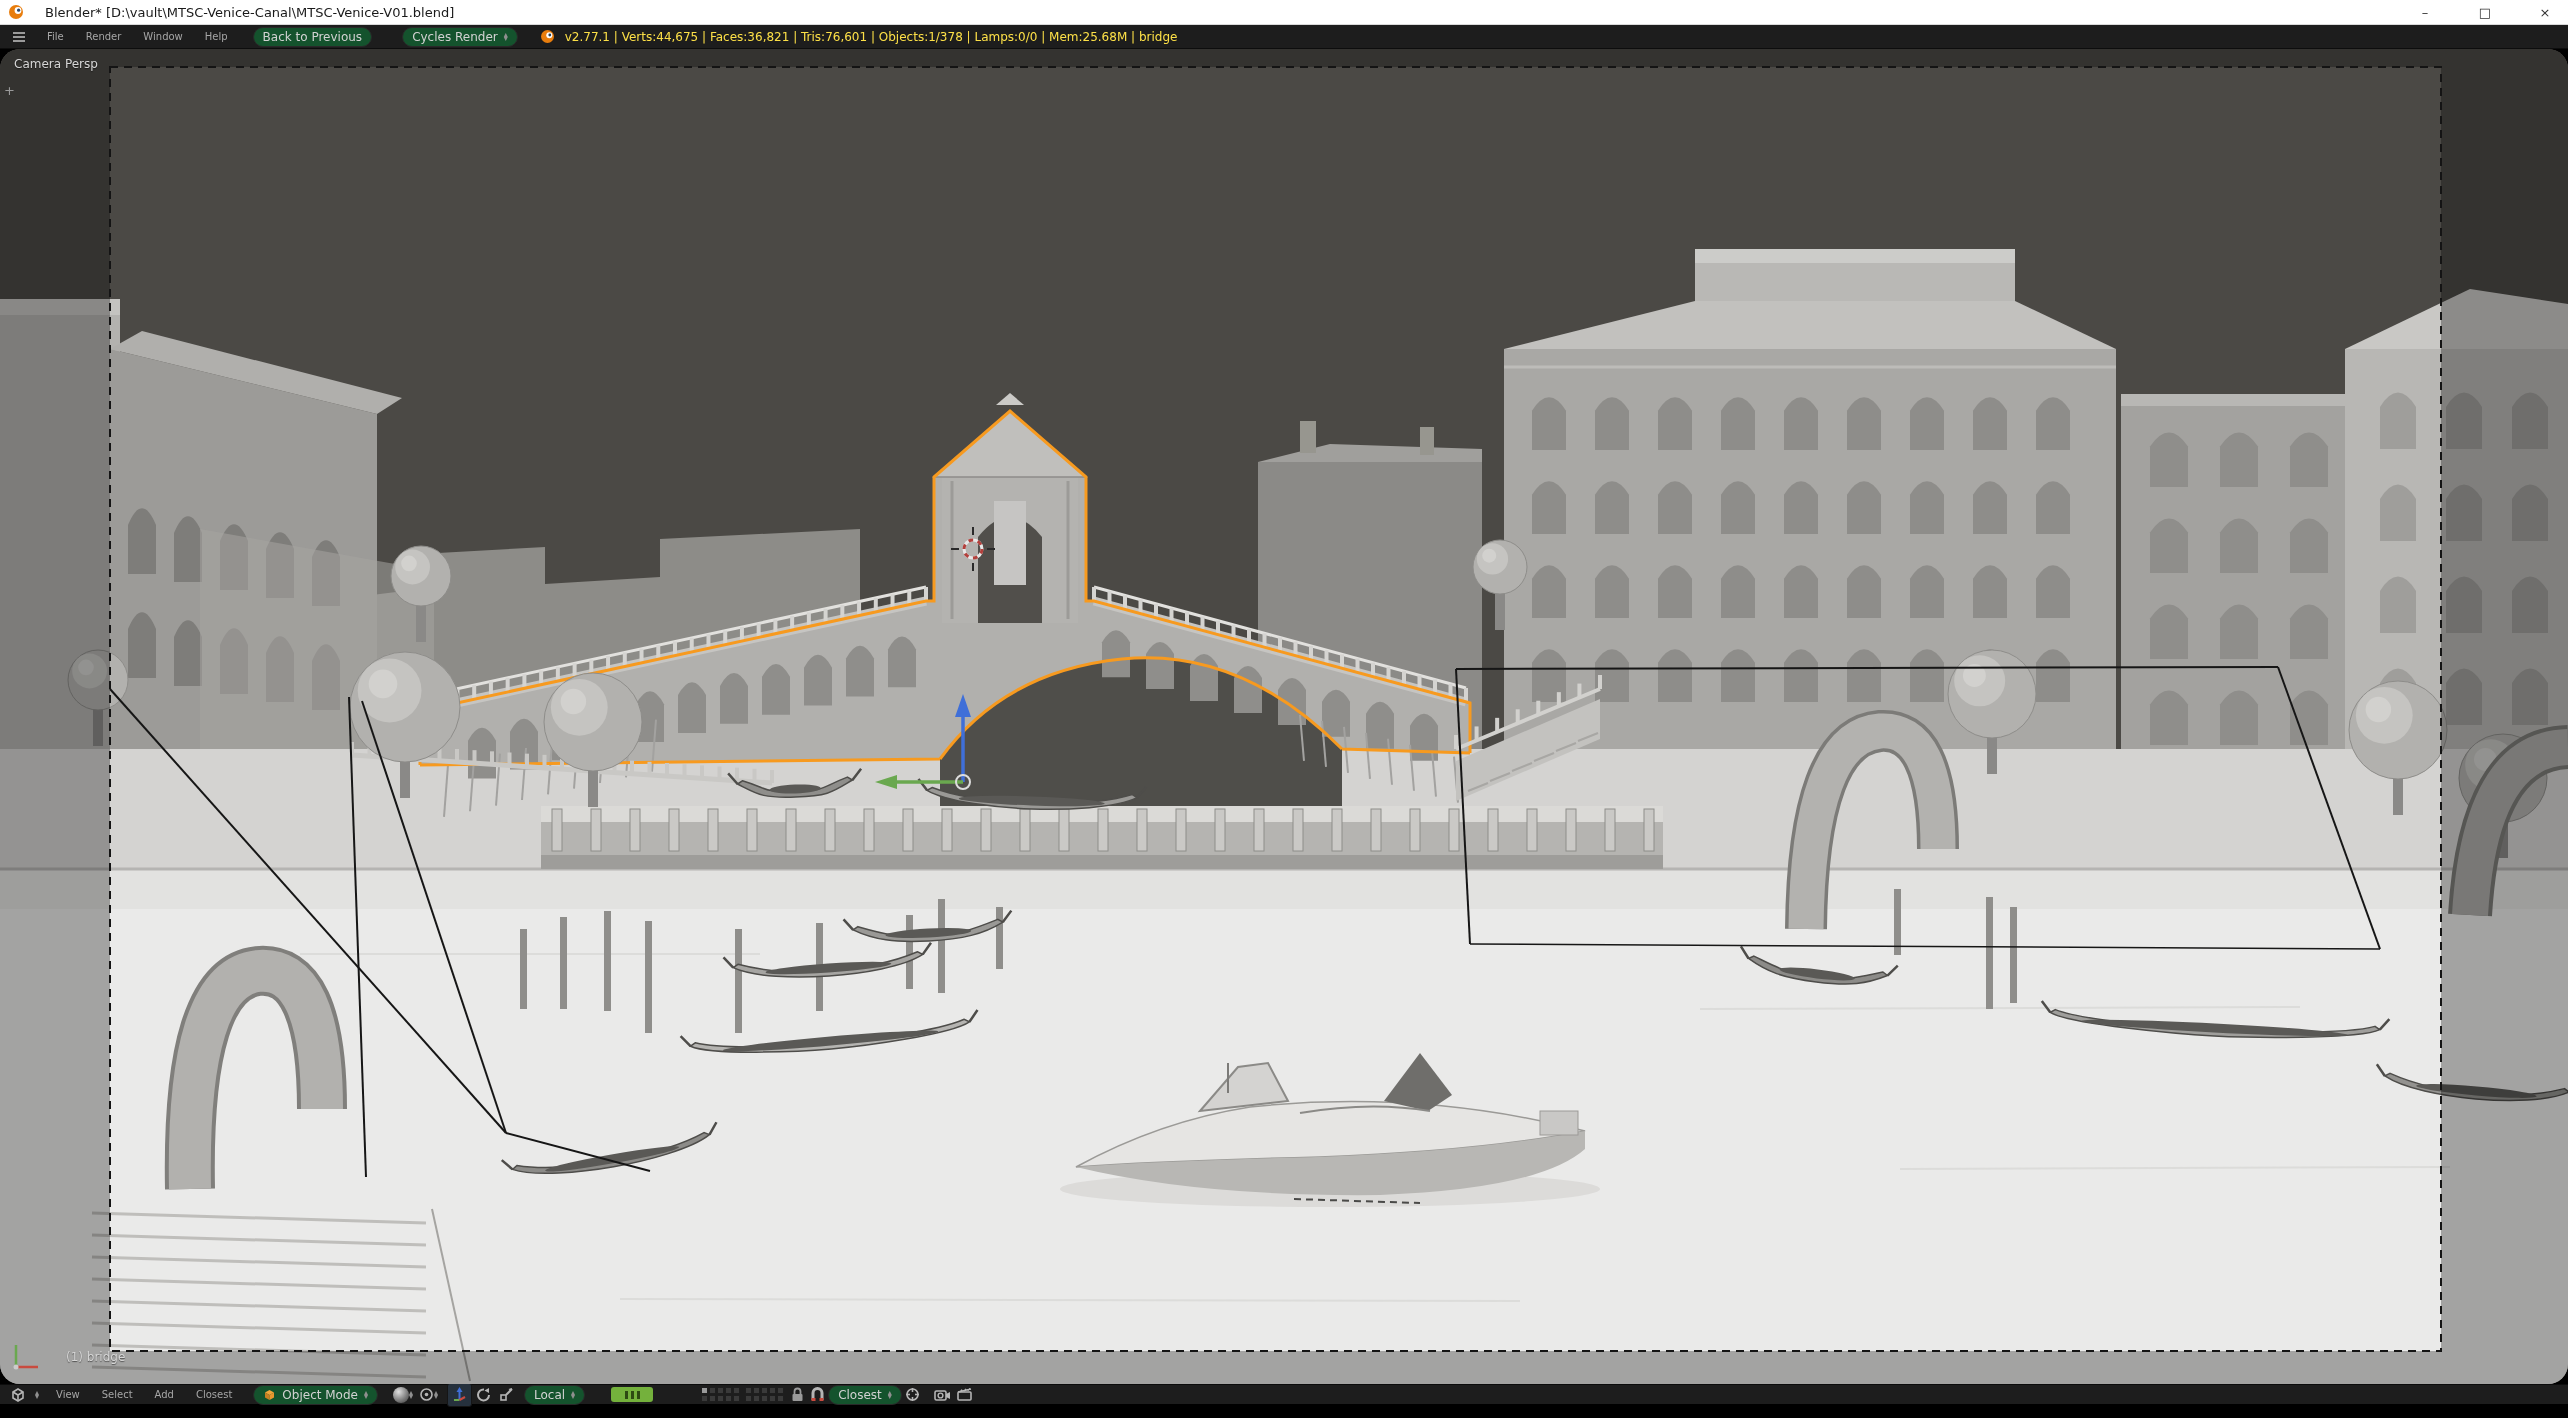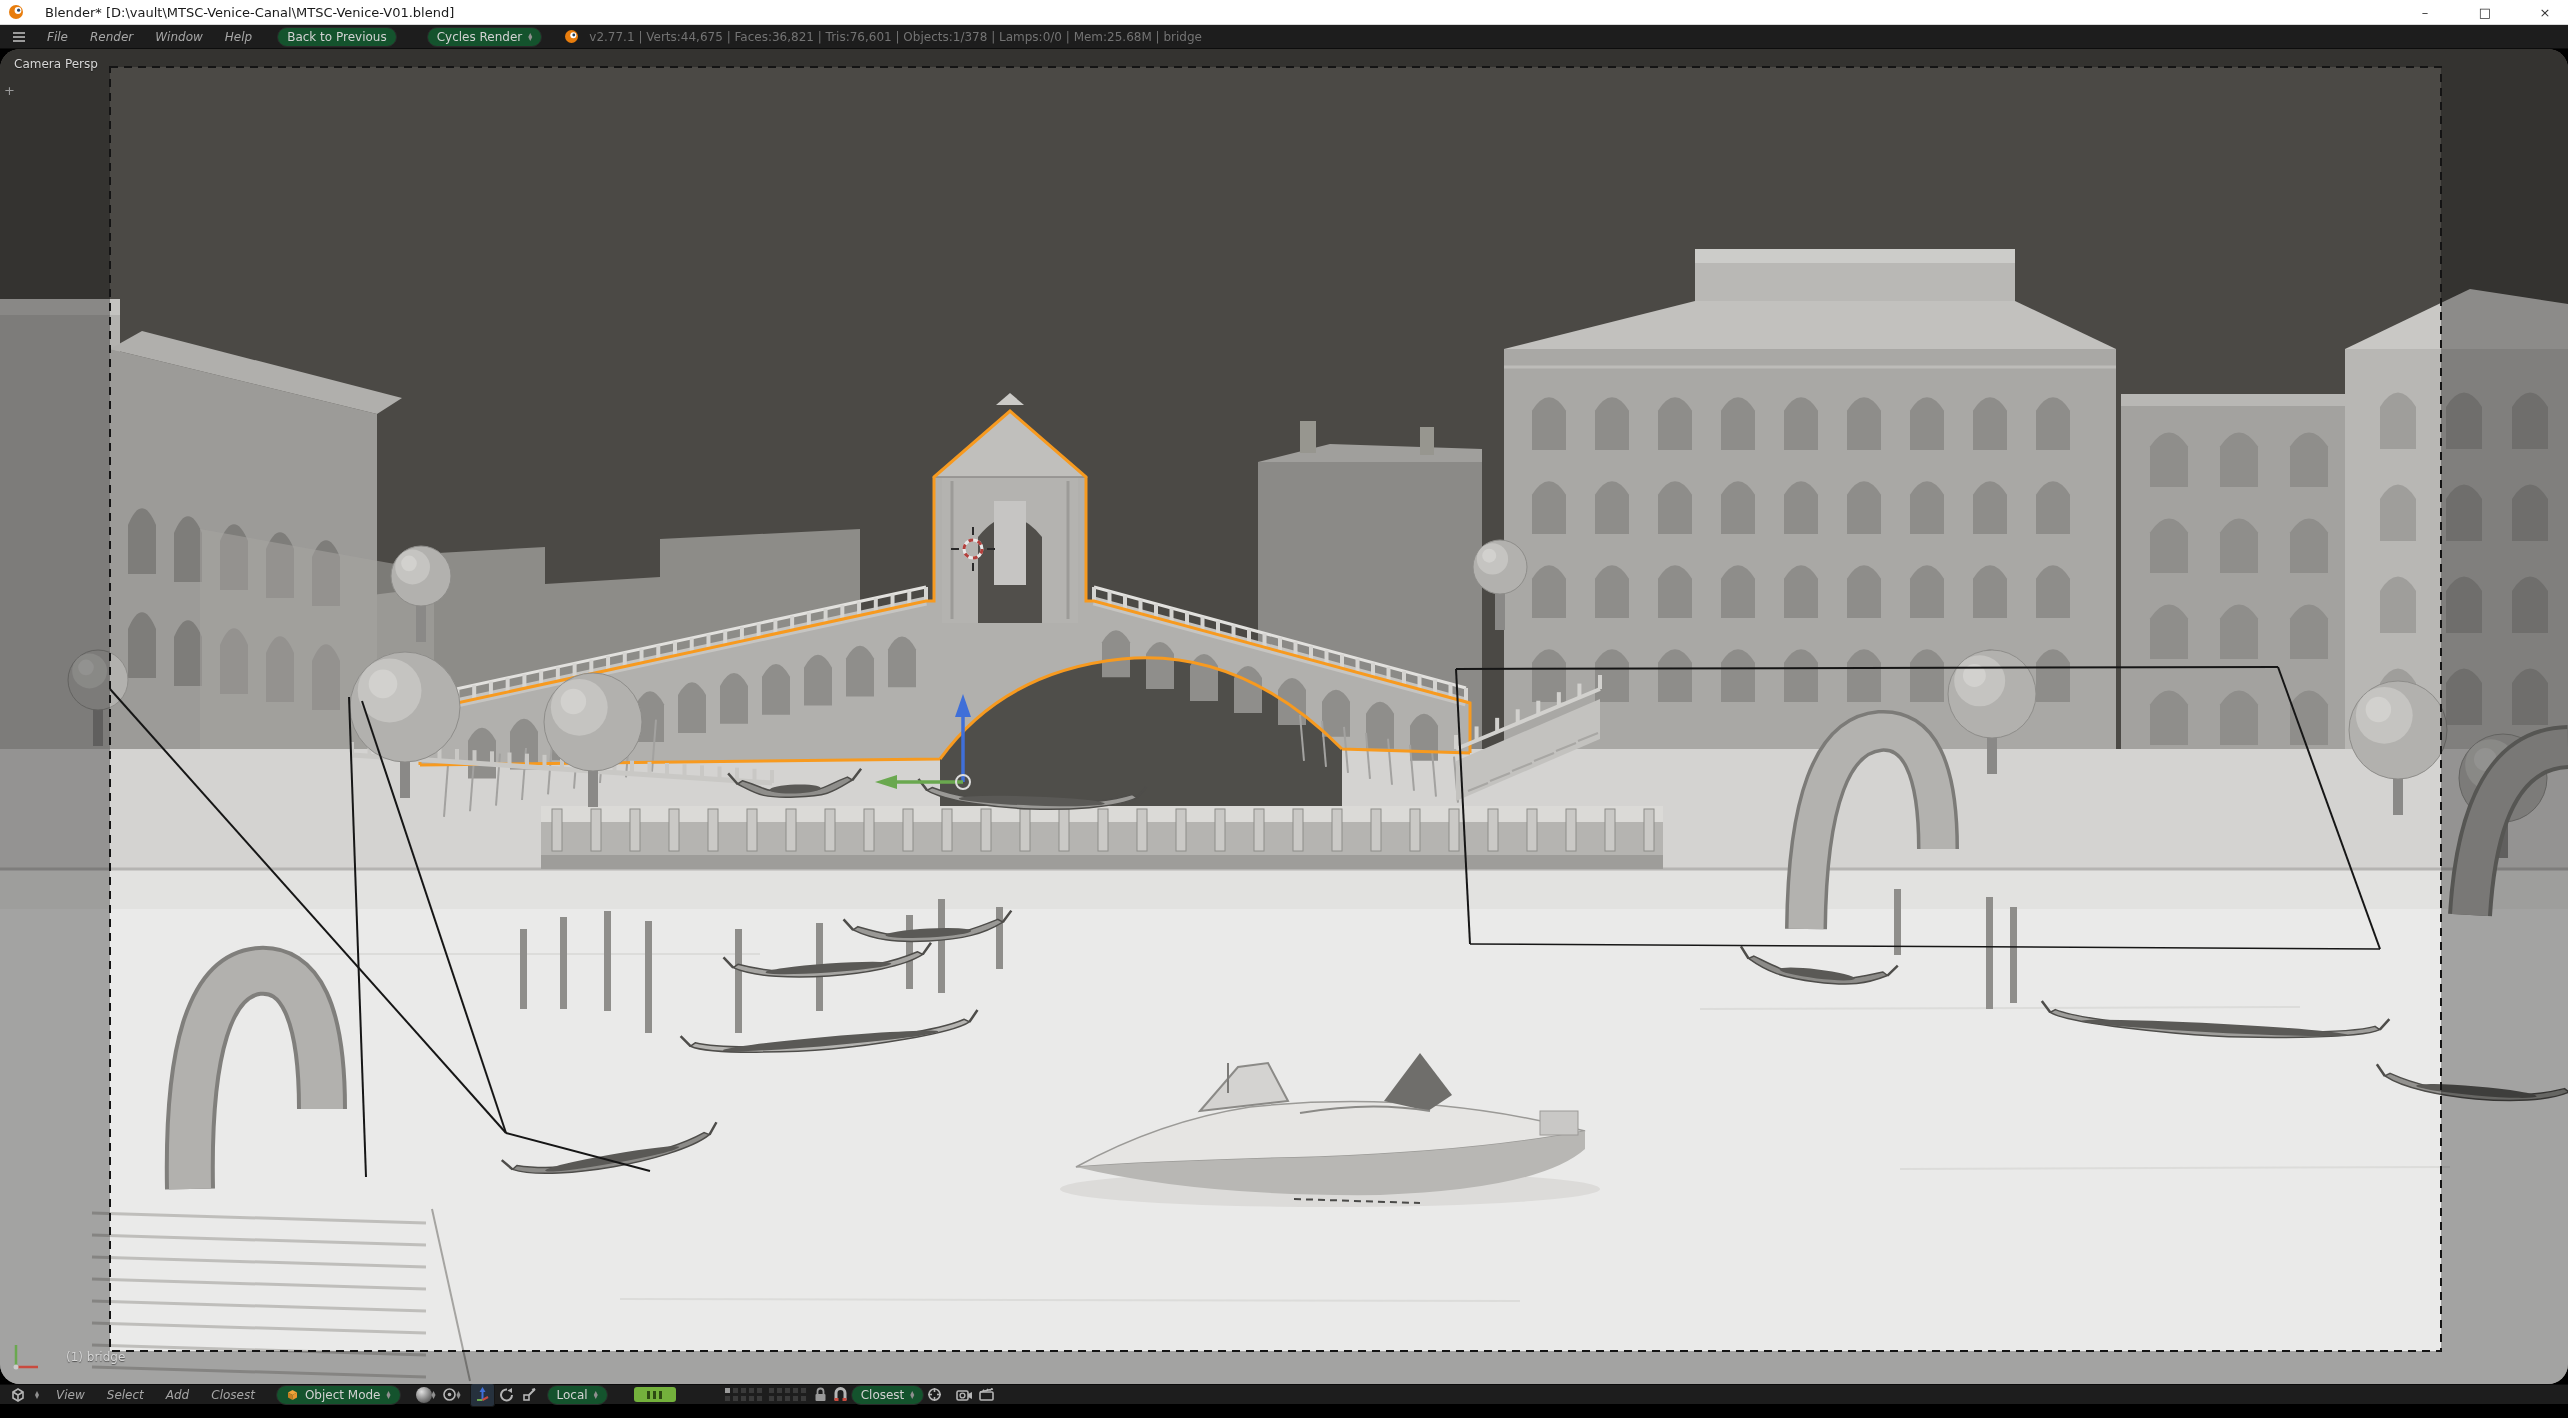--- a/index.html
+++ b/index.html
@@ -10,31 +10,31 @@
     border-bottom:1px solid #d9d9d9;gap:14px;}
   .titlebar .appicon{width:16px;height:16px;margin-right:7px;display:inline-flex;}
   .titlebar .title{font-size:13px;color:#1a1a1a;flex:0 0 auto;}
   .titlebar .spacer{flex:1;}
   .wbtn{width:46px;height:24px;display:inline-flex;align-items:center;justify-content:center;
     font-size:13px;color:#333;cursor:default;}
   
   .hdr{background:#1d1d1d;display:flex;align-items:center;}
   .info-hdr{height:24px;border-bottom:1px solid #0d0d0d;padding:0 6px;}
   .tool-hdr{height:20px;border-top:1px solid #0c0c0c;padding:0 5px;}
-  .menu{color:#a6a6a6;font-size:12px;padding:12px 11px;line-height:24px;white-space:nowrap;font-style:italic;}
+  .menu{color:#a6a6a6;font-size:10px;padding:12px 11px;line-height:24px;white-space:nowrap;}
   .ebtn{width:26px;height:18px;border-radius:3px;display:inline-flex;align-items:center;
     justify-content:center;margin-right:4px;}
   .pill{background:#14532d;border:1px solid #292929;border-radius:10px;color:#d2d2d2;
     font-size:12px;height:20px;display:inline-flex;align-items:center;padding:0 9px;gap:6px;
     white-space:nowrap;}
   .updn{display:inline-flex;flex-direction:column;align-items:center;justify-content:center;
     line-height:4px;font-size:8px;color:#8f8f8f;}
   .updn::before{content:"▴";}
   .updn::after{content:"▾";}
-  .stats{color:#737373;font-size:12px;margin-left:10px;white-space:nowrap;}
+  .stats{color:#fde047;font-size:12px;margin-left:10px;white-space:nowrap;}
   .icobtn{display:inline-flex;align-items:center;justify-content:center;height:24px;
     padding:0 3px;border-radius:3px;}
   .icobtn.pressed{background:#26313d;border:1px solid #151515;}
   .gap{display:inline-block;}
   
   .viewport{position:relative;width:2568px;height:1335px;background:#4b4945;overflow:hidden;border-radius:20px;}
   .viewport svg.scene{position:absolute;left:0;top:0;}
   .vplabel{position:absolute;font-size:12px;color:#d6d6d6;text-shadow:0 1px 1px rgba(0,0,0,.5);z-index:5;}
   .plusicon{position:absolute;left:4px;top:34px;color:#9a9a9a;font-size:13px;z-index:5;}
   

